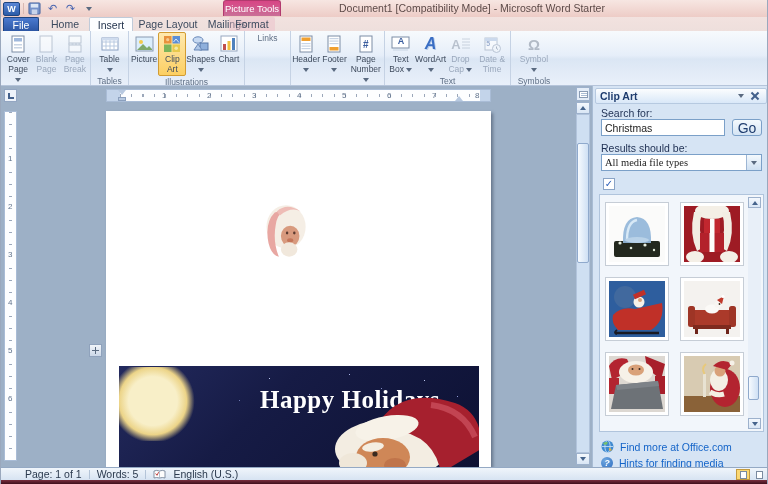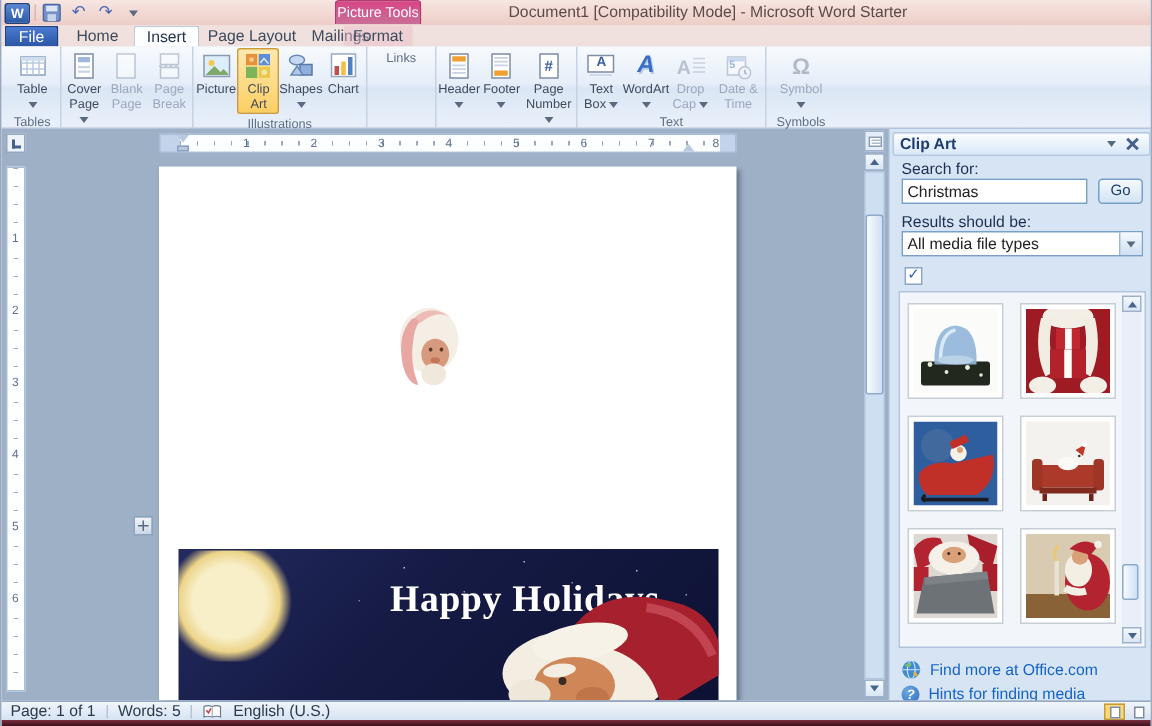--- a/index.html
+++ b/index.html
@@ -103,23 +103,23 @@
   .pane-title{font-weight:bold;color:#1e3c6e;flex:1;}
   .pane-hbtn{width:14px;height:12px;display:flex;align-items:center;justify-content:center;}
   .close-x{position:relative;width:8px;height:8px;}
   .close-x::before,.close-x::after{content:"";position:absolute;left:-1px;top:3px;width:10px;height:2px;background:#44618c;}
   .close-x::before{transform:rotate(45deg);}
   .close-x::after{transform:rotate(-45deg);}
   .pane-label{position:absolute;left:8px;color:#1e2f52;}
   .search-input{position:absolute;left:8px;top:33px;width:124px;height:17px;border:1px solid #7ba0c8;background:#fff;
     font-family:inherit;font-size:10.5px;padding:1px 3px;color:#222;}
   .go-btn{position:absolute;left:139px;top:33px;width:30px;height:17px;background:linear-gradient(#f4f9fd,#d4e4f4);
-    border:1px solid #7ba0c8;border-radius:3px;font-size:10px;color:#1e3c6e;display:flex;align-items:center;justify-content:center;}
+    border:1px solid #7ba0c8;border-radius:3px;font-size:14px;color:#1e3c6e;display:flex;align-items:center;justify-content:center;}
   .select-box{position:absolute;left:8px;top:68px;width:161px;height:17px;background:#fff;border:1px solid #7ba0c8;
-    display:flex;align-items:center;}
+    display:flex;align-items:center;font-family:Liberation Serif, serif;}
   .select-box .val{flex:1;padding-left:3px;color:#222;white-space:nowrap;overflow:hidden;}
   .select-arrow{width:15px;height:15px;background:linear-gradient(#f4f9fd,#cfe0f2);border-left:1px solid #9db6d4;
     display:flex;align-items:center;justify-content:center;}
   .chkrow{position:absolute;left:10px;top:92px;display:flex;align-items:center;gap:5px;}
   .chk{width:12px;height:12px;background:#fff;border:1px solid #8aa4c6;display:flex;align-items:center;justify-content:center;
     font-size:10px;color:#2a5db8;line-height:1;font-weight:bold;}
   .chklabel{color:#1e3c6e;}
   .results{position:absolute;left:6px;top:108px;width:165px;height:238px;background:#f2f6fb;border:1px solid #b0c4dc;overflow:hidden;}
   .thumb{position:absolute;width:64px;height:64px;background:#fff;border:1px solid #c6cdd6;padding:3px;}
   .thumb svg{width:56px;height:56px;display:block;}
@@ -127,21 +127,21 @@
   .rscroll .sbtn{width:13px;height:11px;}
   .rscroll .track{flex:1;width:13px;position:relative;background:#e8eff8;}
   .rscroll .thumb2{position:absolute;left:0;top:168px;width:11px;height:24px;background:linear-gradient(90deg,#f6fafe,#cfe0f4);
     border:1px solid #8fa9cc;border-radius:2px;}
   .pane-link{position:absolute;left:8px;display:flex;align-items:center;gap:6px;color:#1464c8;}
   .help-ic{width:12px;height:12px;border-radius:50%;background:radial-gradient(circle at 35% 30%,#6fa8e0,#2d6cc0);
     color:#fff;font-size:9px;font-weight:bold;display:flex;align-items:center;justify-content:center;}
   
   .statusbar{position:absolute;left:0;top:467px;width:768px;height:13px;
     background:linear-gradient(#f0f5fb,#d7e3f2);border-top:1px solid #94a9c4;
-    display:flex;align-items:center;padding-left:6px;gap:7px;color:#2b3a4e;}
+    display:flex;align-items:center;padding-left:24px;gap:7px;color:#2b3a4e;}
   .ssep{width:1px;height:9px;background:#b4c4d8;}
   .sview{position:absolute;top:1px;width:14px;height:11px;display:flex;align-items:center;justify-content:center;}
   .sview.hl{background:#fbd873;border:1px solid #c49a3e;}
   .sview i{width:7px;height:8px;background:#fff;border:1px solid #7a8aa0;display:block;}
   .bottomstrip{position:absolute;left:0;top:480px;width:768px;height:4px;
     background:linear-gradient(#7a2f3f,#3f0f1c);}
 </style>
 </head>
 <body>
 
@@ -178,36 +178,20 @@
     <div class="tab tab-file">File</div>
     <div class="tab tab-home">Home</div>
     <div class="tab tab-insert">Insert</div>
     <div class="tab tab-pagelayout">Page Layout</div>
     <div class="tab tab-mailings">Mailings</div>
     <div class="tab tab-format">Format</div>
   </div>
 
   <div class="ribbon">
 
-    <div class="rgroup" style="width:38px">
-      <div class="rbuttons">
-        <div class="rbtn">
-          <div class="ric">
-              <svg width="18" height="18" viewBox="0 0 18 18">
-                <rect x="1" y="3" width="16" height="12" fill="#fff" stroke="#8aa0c2"></rect>
-                <path d="M1 7 H17 M1 11 H17 M5 3 V15 M9 3 V15 M13 3 V15" stroke="#b8c9e0"></path>
-                <rect x="1" y="3" width="16" height="2.5" fill="#cfdcee"></rect>
-              </svg>
-            </div>
-          <div class="rlabel"><span>Table</span> <span class="dd-tri"></span></div>
-        </div>
-      </div>
-      <div class="rgl">Tables</div>
-    </div>
-
     <div class="rgroup" style="width:88px">
       <div class="rbuttons">
         <div class="rbtn">
           <div class="ric">
               <svg width="18" height="18" viewBox="0 0 18 18">
                 <rect x="3" y="1" width="12" height="16" fill="#fff" stroke="#7d8da5"></rect>
                 <rect x="5" y="3" width="8" height="3.5" fill="#9fb8dc"></rect>
                 <rect x="5" y="9" width="8" height="1.5" fill="#c8d4e4"></rect>
                 <rect x="5" y="12" width="8" height="1.5" fill="#c8d4e4"></rect>
               </svg>
@@ -227,20 +211,36 @@
               <svg width="18" height="18" viewBox="0 0 18 18">
                 <rect x="3" y="1" width="12" height="7" fill="#fff" stroke="#7d8da5"></rect>
                 <rect x="3" y="10" width="12" height="7" fill="#fff" stroke="#7d8da5"></rect>
                 <path d="M2 9 H16" stroke="#7d8da5" stroke-dasharray="2 1.5"></path>
               </svg>
             </div>
           <div class="rlabel"><span>Page Break</span></div>
         </div>
       </div>
       <div class="rgl">Pages</div>
+    </div>
+
+    <div class="rgroup" style="width:38px">
+      <div class="rbuttons">
+        <div class="rbtn">
+          <div class="ric">
+              <svg width="18" height="18" viewBox="0 0 18 18">
+                <rect x="1" y="3" width="16" height="12" fill="#fff" stroke="#8aa0c2"></rect>
+                <path d="M1 7 H17 M1 11 H17 M5 3 V15 M9 3 V15 M13 3 V15" stroke="#b8c9e0"></path>
+                <rect x="1" y="3" width="16" height="2.5" fill="#cfdcee"></rect>
+              </svg>
+            </div>
+          <div class="rlabel"><span>Table</span> <span class="dd-tri"></span></div>
+        </div>
+      </div>
+      <div class="rgl">Tables</div>
     </div>
 
     <div class="rgroup" style="width:116px">
       <div class="rbuttons">
         <div class="rbtn">
           <div class="ric">
               <svg width="19" height="17" viewBox="0 0 19 17">
                 <rect x="1" y="1" width="17" height="14" fill="#dceefc" stroke="#8a9ab0"></rect>
                 <circle cx="6" cy="6" r="2" fill="#f2c94c"></circle>
                 <path d="M2 14 L8 8 L12 12 L14 10 L17 13 V14 Z" fill="#7fa86a"></path>

